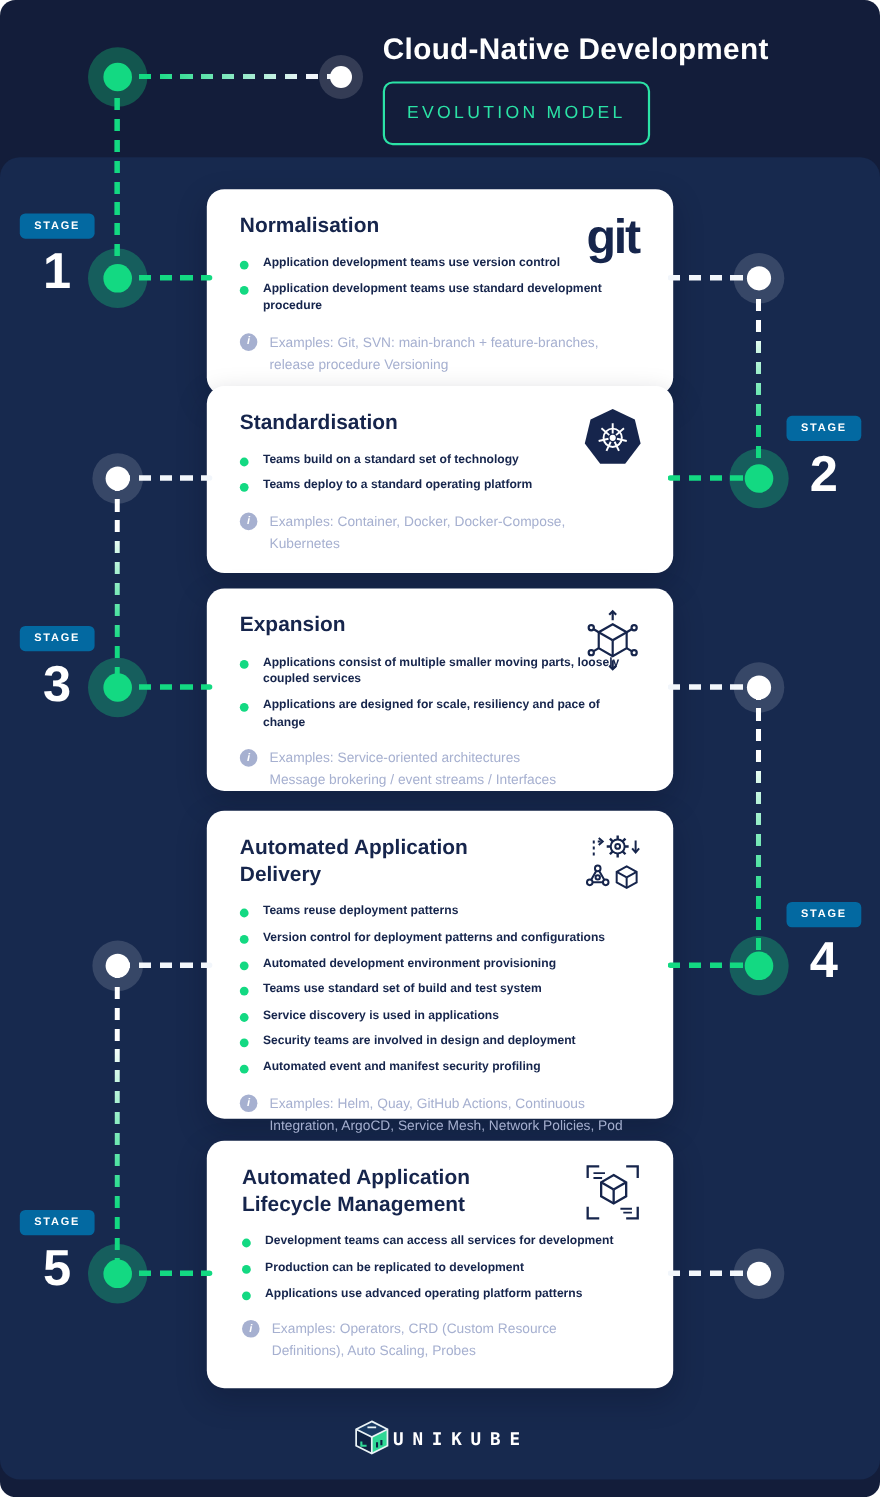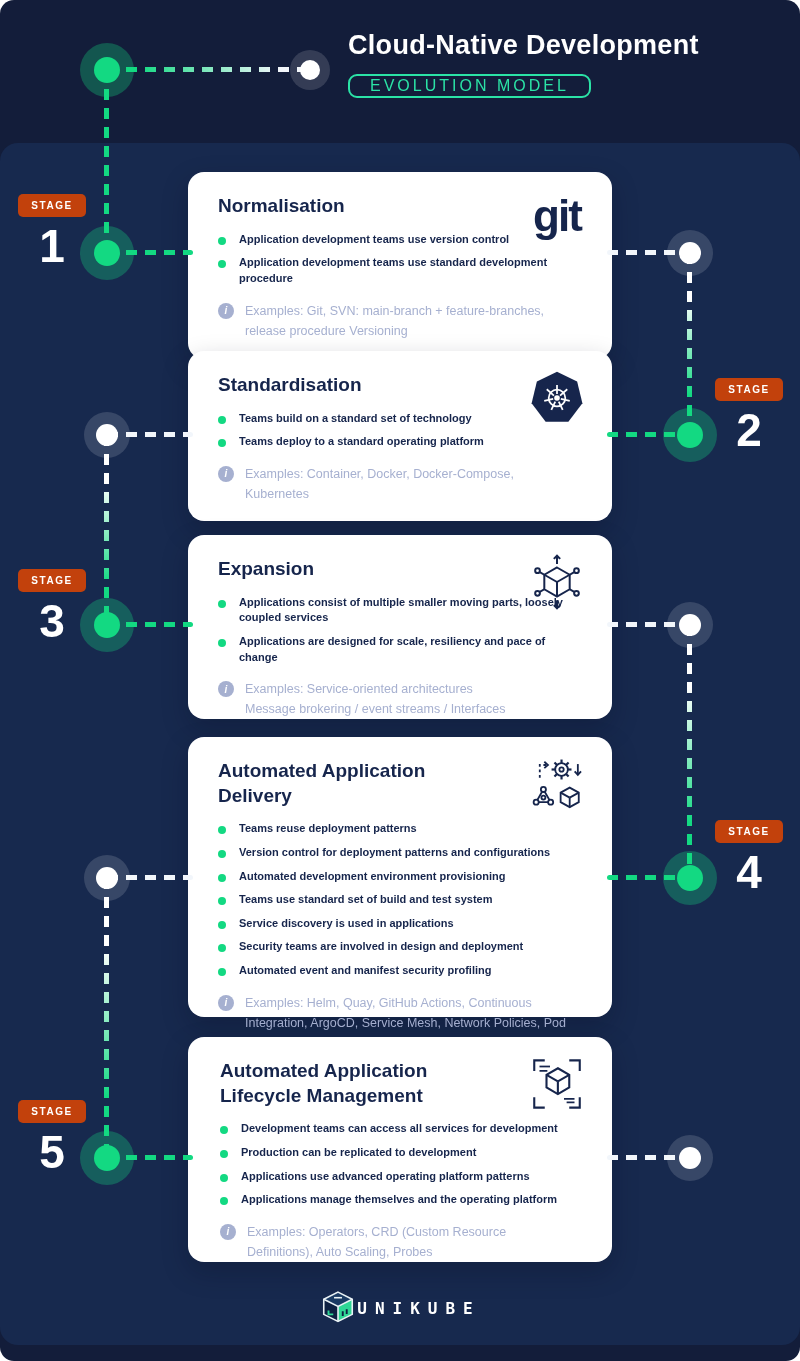--- a/index.html
+++ b/index.html
@@ -9,21 +9,21 @@
     font-family:"Liberation Sans",sans-serif;
   }
   .body-panel{
     position:absolute;left:0;top:143px;width:800px;height:1202px;
     background:#17294e;border-radius:18px;
   }
   
   .header-block{position:absolute;left:348px;top:30px;z-index:3;}
   .header-title{color:#ffffff;font-size:27px;font-weight:bold;letter-spacing:.3px;line-height:1.15;}
   .header-badge{
-    display:inline-block;margin-top:13px;padding:1px 20px;
+    display:inline-block;margin-top:13px;padding:18px 20px;
     border:2px solid #2be3a6;border-radius:9px;color:#2be3a6;
     font-size:16px;letter-spacing:3px;font-weight:500;
   }
   
   .tl{position:absolute;z-index:5;}
   .hdash{height:5px;border-radius:3px;}
   .vdash{width:5px;border-radius:3px;}
   .hdash.green{background:repeating-linear-gradient(90deg,#13d982 0 11px,transparent 11px 19px);}
   .hdash.white{background:repeating-linear-gradient(90deg,#f2f6fb 0 11px,transparent 11px 19px);}
   .vdash.green{background:repeating-linear-gradient(180deg,#13d982 0 11px,transparent 11px 19px);}
@@ -41,21 +41,21 @@
   .node .core{border-radius:50%;}
   .node.green{width:54px;height:54px;background:rgba(19,217,130,0.30);}
   .node.green .core{width:26px;height:26px;background:#13d982;}
   .node.white{width:46px;height:46px;background:rgba(255,255,255,0.14);}
   .node.white .core{width:22px;height:22px;background:#ffffff;}
   .node.small{width:40px;height:40px;}
   .node.small .core{width:20px;height:20px;}
   
   .stage-marker{position:absolute;width:104px;text-align:center;color:#fff;z-index:4;}
   .stage-chip{
-    display:inline-block;background:#c2410c;color:#ffffff;font-size:10px;font-weight:bold;
+    display:inline-block;background:#0369a1;color:#ffffff;font-size:10px;font-weight:bold;
     letter-spacing:1.6px;padding:6px 13px;border-radius:5px;
   }
   .stage-num{font-size:46px;font-weight:bold;line-height:1.05;margin-top:5px;}
   
   .card{
     position:absolute;left:188px;width:424px;background:#ffffff;border-radius:16px;
     padding:22px 30px;box-sizing:border-box;z-index:2;
     box-shadow:0 10px 26px rgba(6,12,30,0.25);
   }
   .card-title{font-size:19px;font-weight:bold;color:#16254c;line-height:1.3;padding-right:78px;}
@@ -372,24 +372,20 @@
           <span class="bt">Development teams can access all services for development</span>
         </li>
       <li>
           <span class="dot"></span>
           <span class="bt">Production can be replicated to development</span>
         </li>
       <li>
           <span class="dot"></span>
           <span class="bt">Applications use advanced operating platform patterns</span>
         </li>
-      <li>
-          <span class="dot"></span>
-          <span class="bt">Applications manage themselves and the operating platform</span>
-        </li>
     </ul>
     <div class="examples">
       <span class="info-icon">i</span>
       <div class="ex-lines">
         <span>Examples: Operators, CRD (Custom Resource</span>
         <span>Definitions), Auto Scaling, Probes</span>
       </div>
     </div>
   </div>
 

